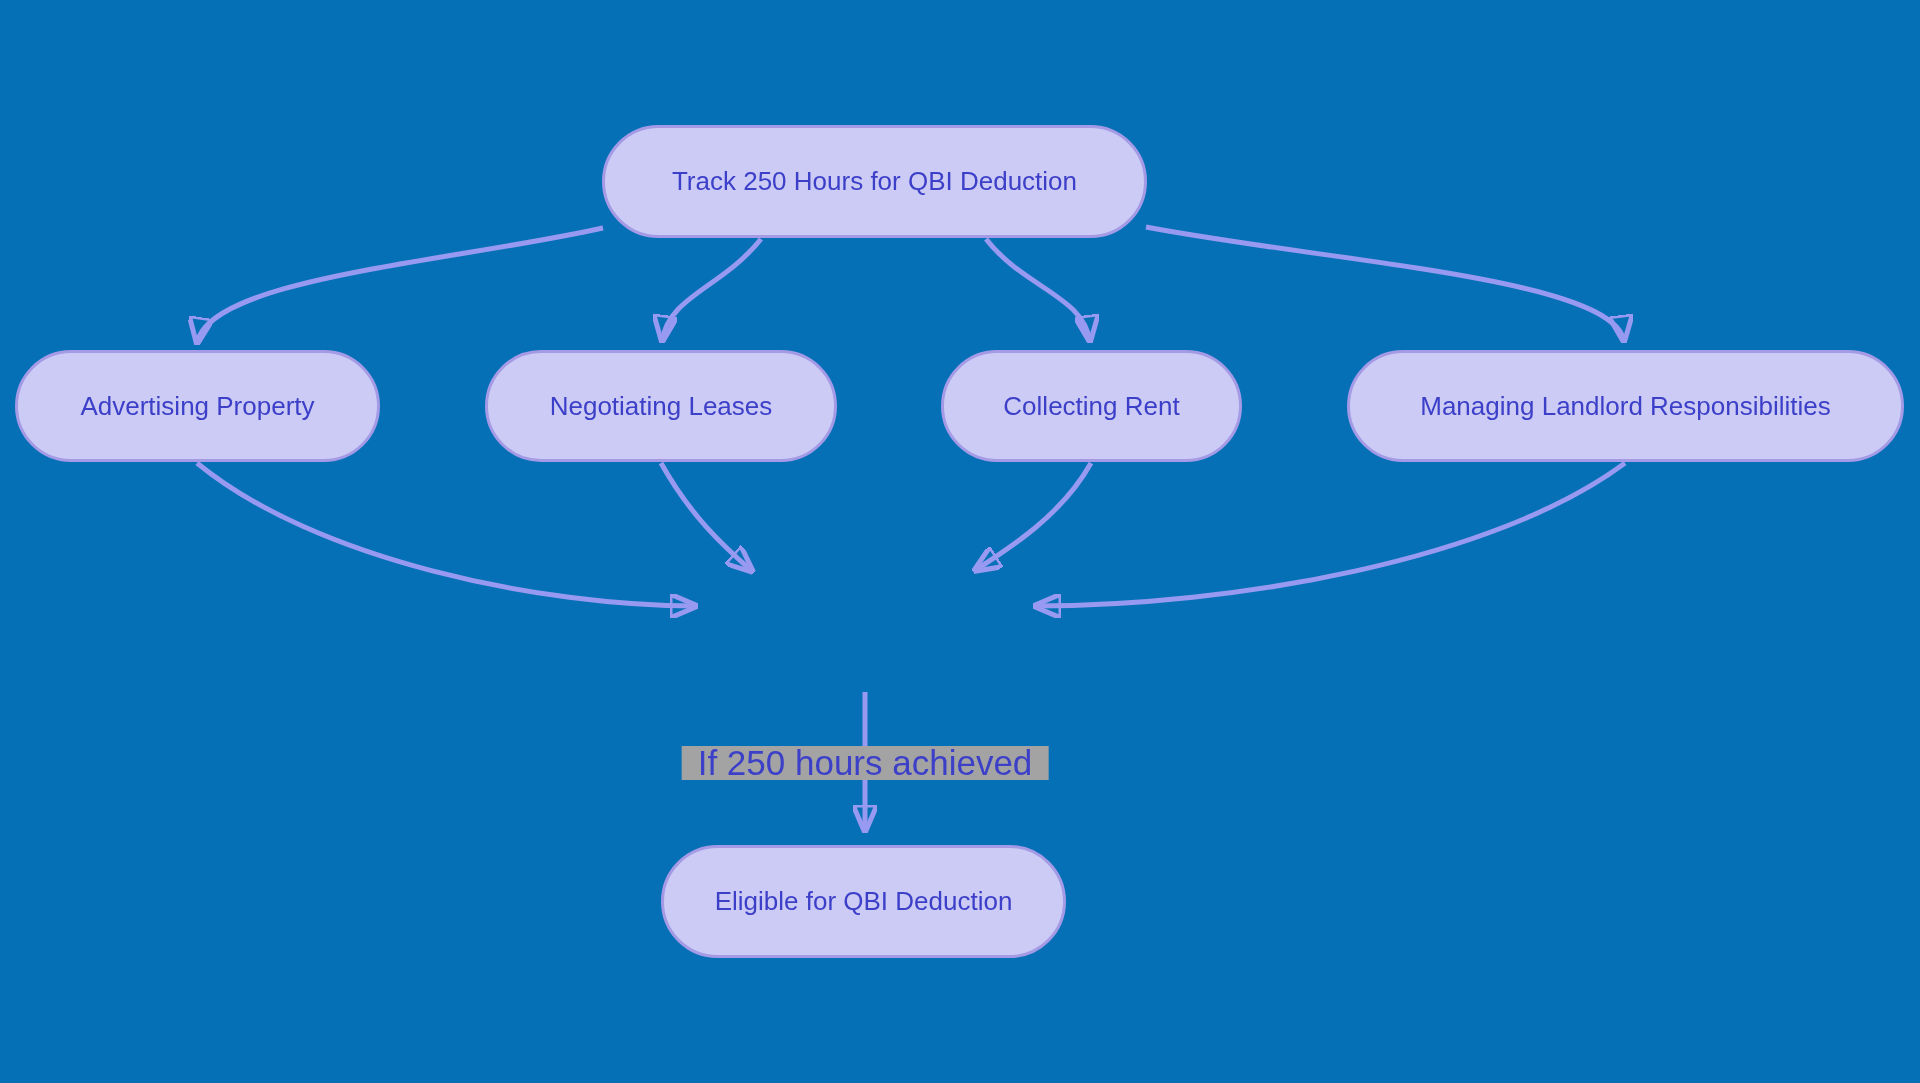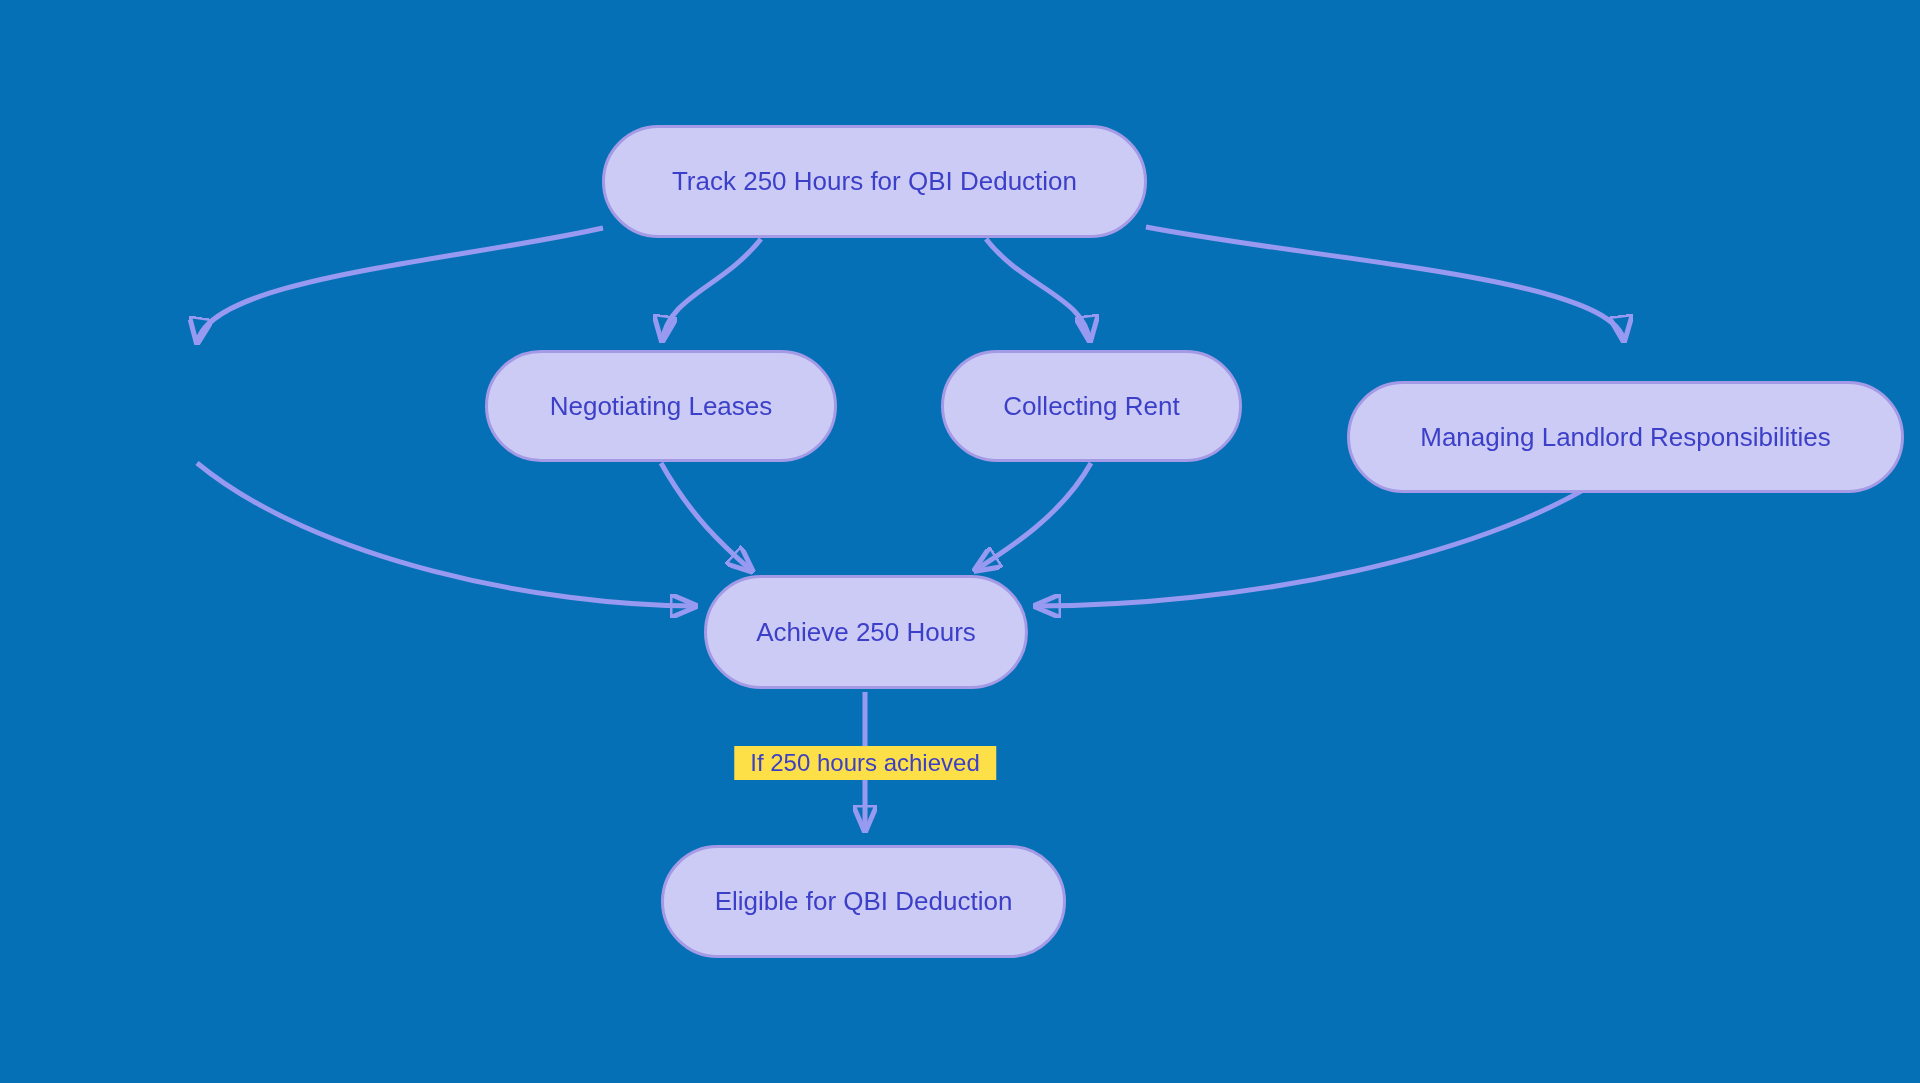--- a/index.html
+++ b/index.html
@@ -27,30 +27,30 @@
     display:flex;align-items:center;justify-content:center;
     color:var(--node-text);
     font-size:26px;
     white-space:nowrap;
     box-sizing:border-box;
   }
   #node-track      {left:602px;  top:125px; width:545px; height:113px;}
   #node-advertising{left:15px;   top:350px; width:365px; height:112px;}
   #node-negotiating{left:485px;  top:350px; width:352px; height:112px;}
   #node-collecting {left:941px;  top:350px; width:301px; height:112px;}
-  #node-managing   {left:1347px; top:350px; width:557px; height:112px;margin-top:31px;}
+  #node-managing   {left:1347px; top:350px; width:557px; height:112px;}
   #node-achieve    {left:704px;  top:575px; width:324px; height:114px;}
   #node-eligible   {left:661px;  top:838px; width:405px; height:113px;margin-top:7px;}
   .edge-label{
     position:absolute;
     left:865px;top:763px;
     transform:translate(-50%,-50%);
-    background:#fde047;
+    background:#a3a3a3;
     color:var(--node-text);
-    font-size:24px;
+    font-size:35px;
     line-height:34px;
     padding:0 16px;
     white-space:nowrap;
   }
 </style>
 </head>
 <body>
 
 <div class="canvas">
 
@@ -68,36 +68,36 @@
     <path d="M 661 463 C 690 515, 722 545, 753 572" marker-end="url(#arrow)"></path>
     <path d="M 1091 463 C 1062 515, 1010 548, 974 571" marker-end="url(#arrow)"></path>
     <path d="M 1625 463 C 1495 560, 1235 606, 1034 606" marker-end="url(#arrow)"></path>
     <path d="M 865 692 L 865 832" marker-end="url(#arrow)"></path>
   </svg>
 
   <div class="node" id="node-track">
     <span>Track 250 Hours for QBI Deduction</span>
   </div>
 
+  <div class="node" id="node-advertising">
+    <span>Advertising Property</span>
+  </div>
 
   <div class="node" id="node-collecting">
     <span>Collecting Rent</span>
   </div>
 
   <div class="node" id="node-negotiating">
     <span>Negotiating Leases</span>
   </div>
 
   <div class="node" id="node-managing">
     <span>Managing Landlord Responsibilities</span>
   </div>
 
-  <div class="node" id="node-achieve">
-    <span>Achieve 250 Hours</span>
-  </div>
 
   <div class="edge-label">If 250 hours achieved</div>
 
   <div class="node" id="node-eligible">
     <span>Eligible for QBI Deduction</span>
   </div>
 
 </div>
 
 </body></html>

